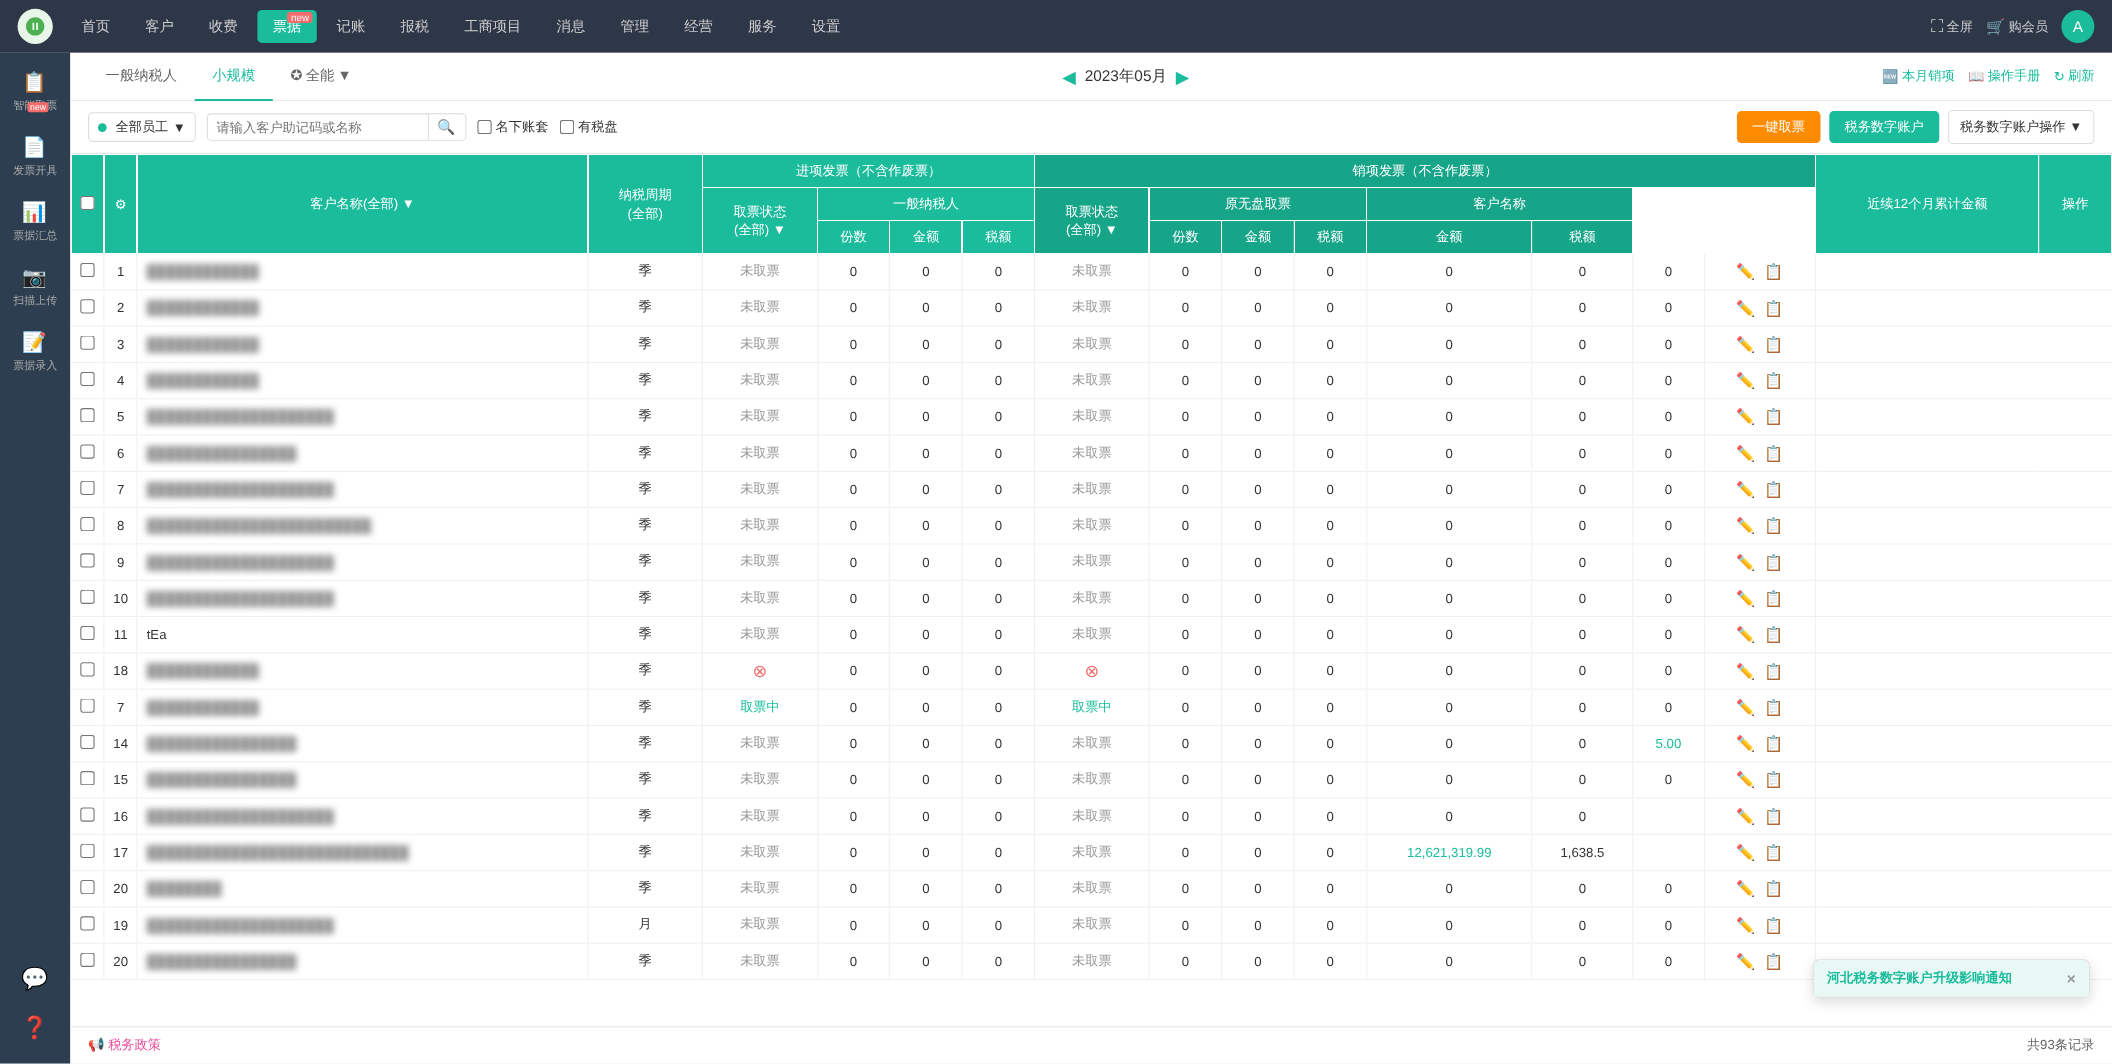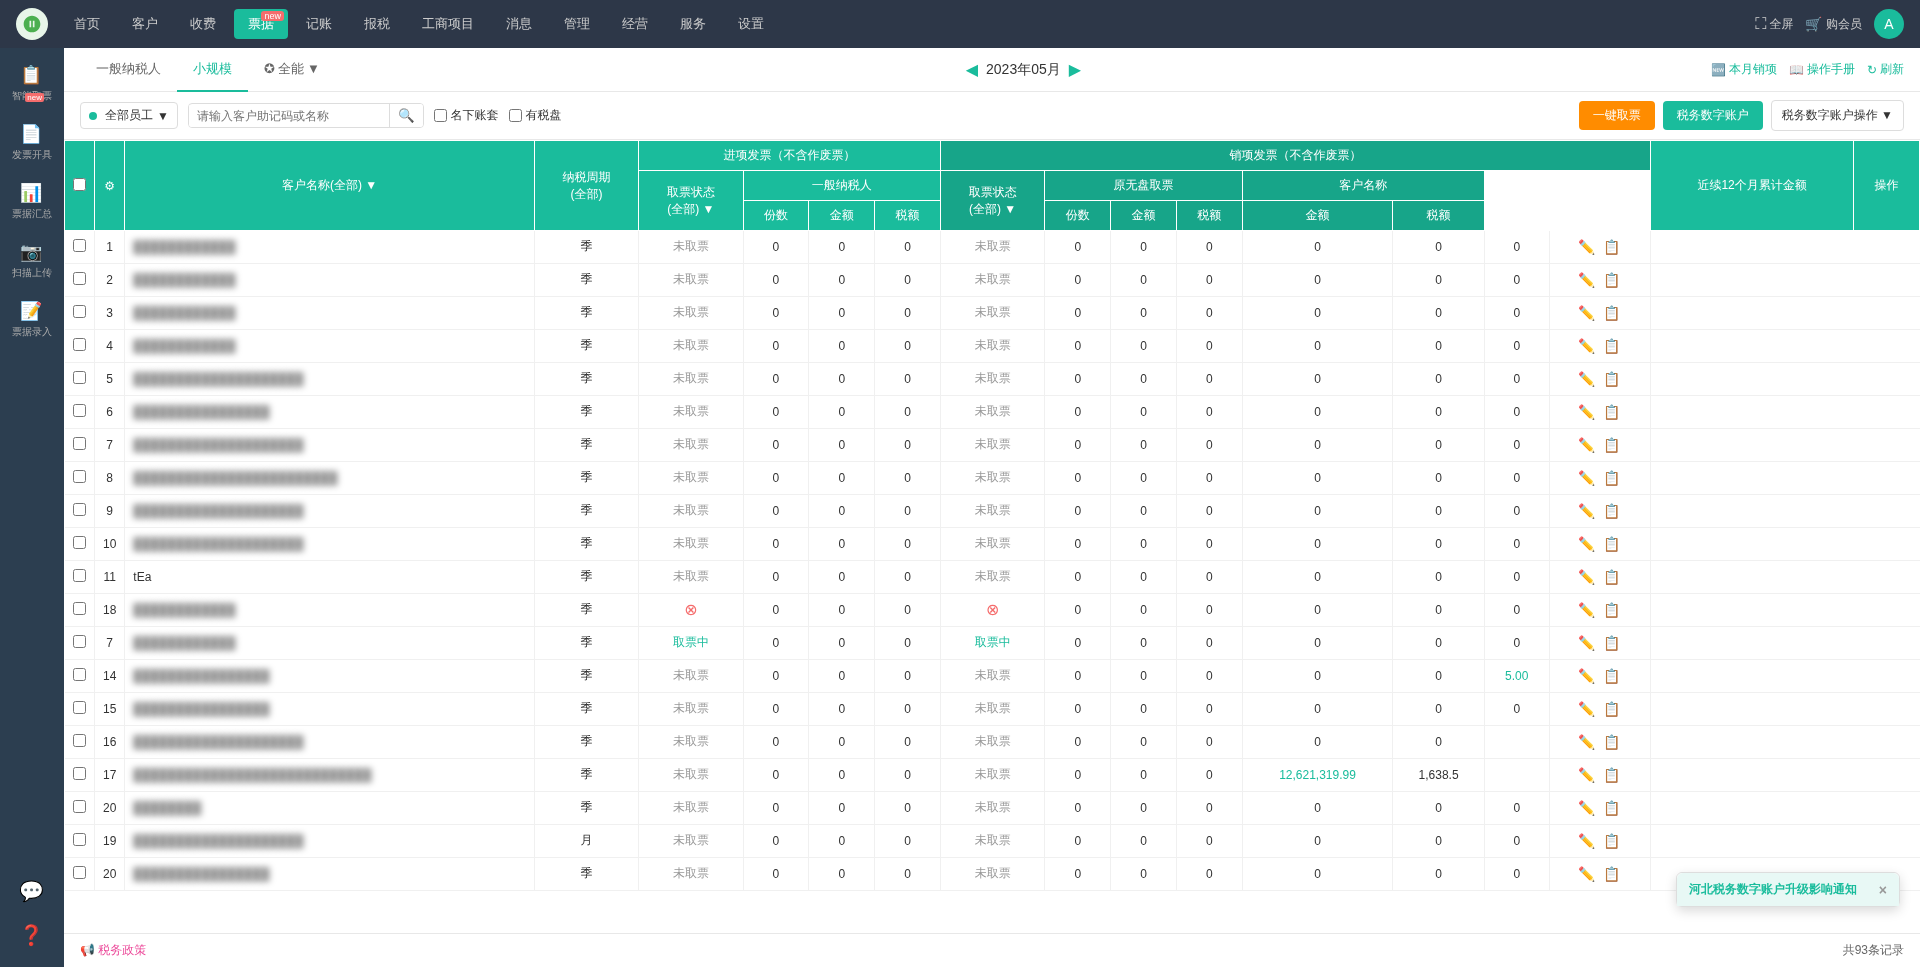--- a/index.html
+++ b/index.html
@@ -58,21 +58,21 @@
     tbody tr { background: #fff; border-bottom: 1px solid #f0f0f0; }
     tbody td { padding: 6px 8px; text-align: center; border-right: 1px solid #f0f0f0; white-space: nowrap; color: #333; }
     .action-btn { background: none; border: none; cursor: pointer; color: #666; padding: 2px; font-size: 14px; }
     .blurred-text { color: transparent; text-shadow: 0 0 6px rgba(0,0,0,0.4); user-select: none; }
 
     
     .table-footer { background: #fff; padding: 8px 16px; border-top: 1px solid #e8e8e8; font-size: 12px; color: #666; display: flex; align-items: center; }
     .footer-tax-policy { color: #ec4899; cursor: pointer; }
 
     
-    .notification-popup { position: fixed; bottom: 60px; right: 20px; width: 224px; background: #fff; border: 1px solid #ddd; border-radius: 6px; box-shadow: 0 4px 12px rgba(0,0,0,0.15); z-index: 100; }
+    .notification-popup { position: fixed; bottom: 60px; right: 20px; width: 252px; background: #fff; border: 1px solid #ddd; border-radius: 6px; box-shadow: 0 4px 12px rgba(0,0,0,0.15); z-index: 100; }
     .notif-header { background: #e8f8f5; padding: 8px 12px; display: flex; align-items: center; justify-content: space-between; border-radius: 6px 6px 0 0; font-size: 12px; color: #1abc9c; font-weight: bold; }
     .notif-body { padding: 10px 12px; font-size: 11px; color: #555; line-height: 1.6; max-height: 200px; overflow-y: auto; }
     .notif-close { cursor: pointer; color: #999; font-size: 14px; }
 
     
     .sidebar-bottom { margin-top: auto; display: flex; flex-direction: column; align-items: center; padding-bottom: 12px; gap: 4px; }
 
     .teal-dot { width: 8px; height: 8px; background: #1abc9c; border-radius: 50%; display: inline-block; margin-right: 4px; }
 
     .sub-tabs-center { flex: 1; display: flex; justify-content: center; }

